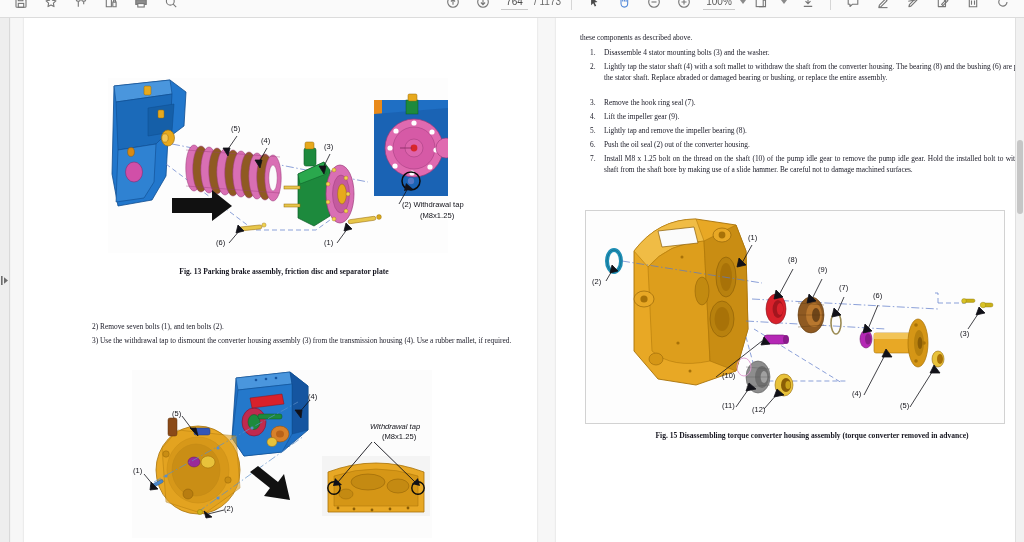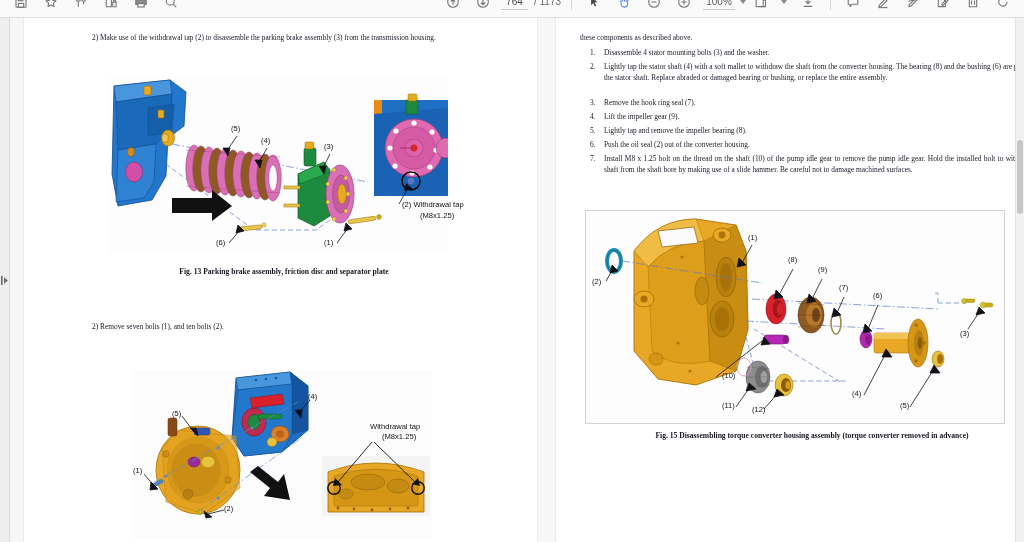--- a/index.html
+++ b/index.html
@@ -403,21 +403,20 @@
         <rect x="0" y="0" width="1.6" height="9"></rect>
         <path d="M3 1.3L7 4.5 3 7.7z"></path>
       </svg>
     </div>
   </div>
 
   <div class="doc-area">
 
     <div class="page page-left">
 
-      <div class="para" style="left:68px; top:22px; width:430px;">2) Make use of the withdrawal tap (2) to disassemble the parking brake assembly (3) from the transmission housing.</div>
 
       <div class="figbox" style="left:84px; top:68px; width:340px; height:175px;">
         <svg class="fig-svg" viewBox="0 0 340 175">
           <rect width="340" height="175" fill="#fdfdfd"></rect>
 
           <g>
             <path d="M6 8 L62 2 L78 14 L76 48 L60 60 L58 98 L44 122 L10 128 L4 96 Z" fill="#2277cc" stroke="#0f4c8f" stroke-width="0.8"></path>
             <path d="M6 8 L62 2 L64 16 L8 24 Z" fill="#4a96dd" stroke="#0f4c8f" stroke-width="0.6"></path>
             <path d="M8 24 L64 16 L62 52 L48 66 L10 72 Z" fill="#1b6ab9" stroke="#0f4c8f" stroke-width="0.6"></path>
             <path d="M10 72 L48 66 L46 104 L36 120 L8 124 Z" fill="#2f82d2" stroke="#0f4c8f" stroke-width="0.6"></path>
@@ -551,20 +550,21 @@
         <div class="calloutlbl" style="left:216px; top:160px;">(1)</div>
       </div>
 
       <div class="taplbl" style="left:348px; top:190px;">(2) Withdrawal tap</div>
       <div class="taplbl" style="left:366px; top:201px;">(M8x1.25)</div>
 
       <div class="fig-caption" style="left:20px; top:257px; width:480px;">Fig. 13  Parking brake assembly, friction disc and separator plate</div>
 
 
       <div class="para" style="left:68px; top:311px; width:430px;">2) Remove seven bolts (1), and ten bolts (2).</div>
+      <div class="para" style="left:68px; top:325px; width:420px;">3) Use the withdrawal tap to dismount the converter housing assembly (3) from the transmission housing (4). Use a rubber mallet, if required.</div>
 
       <div class="figbox" style="left:108px; top:360px; width:300px; height:168px;">
         <svg class="fig-svg" viewBox="0 0 300 168">
           <rect width="300" height="168" fill="#fcfcfc"></rect>
 
           <g>
             <path d="M104 8 L158 2 L176 16 L176 60 L150 82 L112 86 L100 68 Z" fill="#1f6fc4" stroke="#0f4c8f" stroke-width="0.8"></path>
             <path d="M104 8 L158 2 L160 14 L106 20 Z" fill="#4a96dd" stroke="#0f4c8f" stroke-width="0.5"></path>
             <path d="M158 2 L176 16 L176 60 L160 64 L160 14 Z" fill="#1555a0" stroke="#0f4c8f" stroke-width="0.5"></path>
             <path d="M106 20 L160 14 L160 64 L150 82 L112 86 L100 68 Z" fill="#2478cb" stroke="#0f4c8f" stroke-width="0.5"></path>
@@ -653,21 +653,21 @@
             <path d="M242 72 L283 112" stroke="#111118" stroke-width="0.9" fill="none"></path>
             <path d="M286 108 L288 116 L280 114 Z" fill="#111118"></path>
           </g>
         </svg>
 
         <div class="calloutlbl" style="left:176px; top:22px;">(4)</div>
         <div class="calloutlbl" style="left:40px;  top:39px;">(5)</div>
         <div class="calloutlbl" style="left:1px;   top:96px;">(1)</div>
         <div class="calloutlbl" style="left:92px;  top:134px;">(2)</div>
 
-        <div class="taplbl" style="left:208px; top:52px;">Withdrawal tap</div>
+        <div class="taplbl" style="left:208px; top:52px;font-style:italic;">Withdrawal tap</div>
         <div class="taplbl" style="left:220px; top:62px;">(M8x1.25)</div>
       </div>
 
     </div>
 
     <div class="page page-right">
 
       <div class="para" style="left:24px; top:22px; width:460px;">these components as described above.</div>
 
       <div class="num-item" style="left:34px; top:37px; width:455px;">

